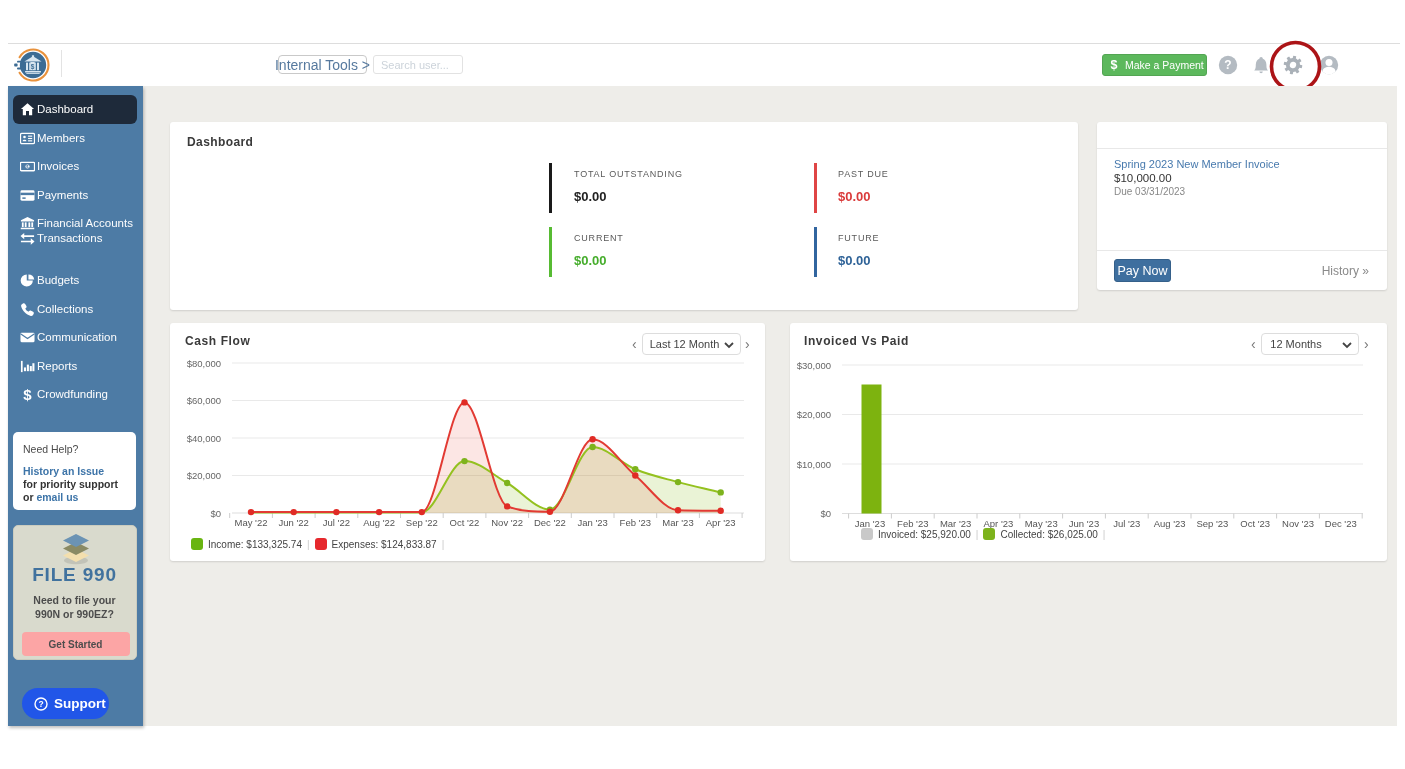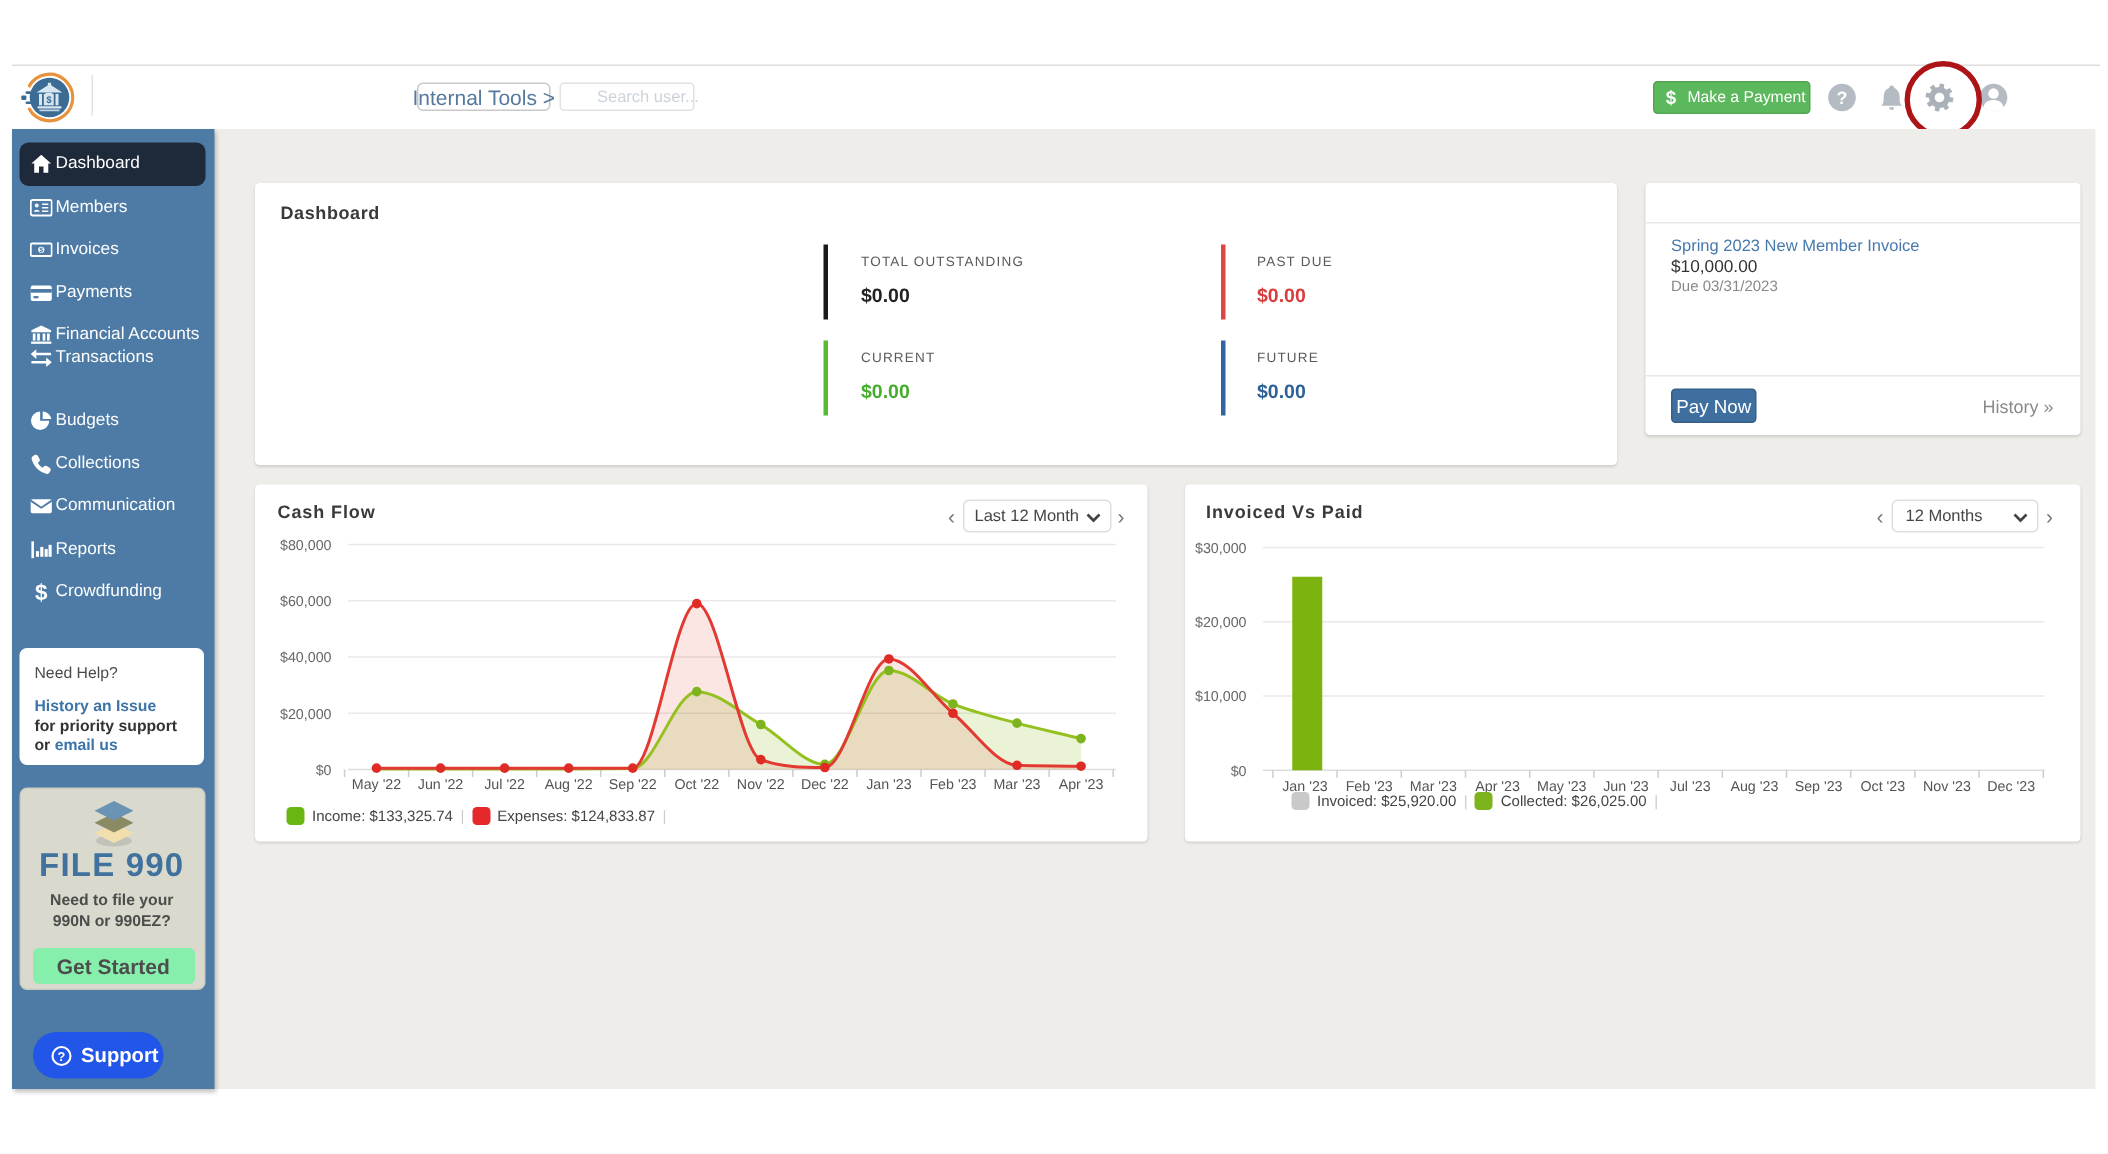--- a/index.html
+++ b/index.html
@@ -43,21 +43,21 @@
       <rect x="22.2" y="18.6" width="1.6" height="7.6"></rect>
       <rect x="18.4" y="17.9" width="4.4" height="8.3" rx="0.6"></rect>
       <rect x="13" y="26.9" width="16" height="1.5" rx="0.5"></rect>
       <rect x="14.2" y="29" width="13.6" height="1.1" rx="0.5" opacity="0.85"></rect>
     </g>
     <text x="20.6" y="24.6" text-anchor="middle" font-size="6.5" font-weight="bold" fill="#3c6c94" font-family="Liberation Sans">$</text>
   </svg>
   <div class="abs" style="left:61px; top:50px; width:1px; height:27px; background:#e3e3e3;"></div>
 
   <div class="abs" style="left:278px; top:55px; width:89px; height:19px; border:1px solid #c9c9c9; border-radius:4px; font-size:14px; color:#56799e; white-space:nowrap; display:flex; align-items:center; justify-content:center;">Internal Tools &gt;</div>
-  <div class="abs" style="left:373px; top:55px; width:90px; height:19px; border:1px solid #e2e2e2; border-radius:3px; font-size:11px; color:#ccd3da; white-space:nowrap; display:flex; align-items:center; padding-left:24px;">Search user...</div>
+  <div class="abs" style="left:373px; top:55px; width:90px; height:19px; border:1px solid #e2e2e2; border-radius:3px; font-size:11px; color:#ccd3da; white-space:nowrap; display:flex; align-items:center; padding-left:7px;">Search user...</div>
 
   <div class="abs" style="left:1101.5px; top:54px; width:105.5px; height:22px; background:#5cb85c; border:1px solid #53a553; border-radius:3px; color:#fff; font-size:10.5px; white-space:nowrap; display:flex; align-items:center;">
       <b style="font-weight:bold; font-size:12.5px; margin-left:8px;">$</b>
       <span style="margin-left:7.5px;">Make a Payment</span>
     </div>
 
   <svg id="hicons" class="abs" style="left:1218px; top:54px;" width="122" height="23" viewBox="0 0 122 23">
     <g fill="#b4bbc2">
       <circle cx="10" cy="11" r="9.2"></circle>
       <path d="M36.2 16.5 C37.9 14.8 37.7 13.3 37.8 10.6 C37.9 7.5 39.3 5.4 41.4 4.7 C41.4 3.8 42.1 3.0 43.1 3.0 C44.1 3.0 44.8 3.8 44.8 4.7 C46.9 5.4 48.3 7.5 48.4 10.6 C48.5 13.3 48.3 14.8 50.0 16.5 Z"></path>
@@ -177,23 +177,23 @@
       <div style="position:absolute; left:10px; top:59px; font-weight:bold; color:#333;">or <span style="color:#3d74a8;">email us</span></div>
     </div>
 
     <div class="abs" style="left:4.5px; top:439px; width:124px; height:135px; background:#d9dacd; border:1px solid #cbccbf; border-radius:5px;">
       <svg style="position:absolute; left:44px; top:2px;" width="36" height="38" viewBox="0 0 36 38">
         <ellipse cx="18" cy="32.5" rx="12" ry="3.8" fill="#000" opacity="0.10"></ellipse>
         <path d="M18 21 L31 27.5 L18 34 L5 27.5 Z" fill="#f3dfae"></path>
         <path d="M18 14 L31 20.5 L18 27 L5 20.5 Z" fill="#8a8a64"></path>
         <path d="M18 6 L31 12.5 L18 19 L5 12.5 Z" fill="#6b93b4"></path>
       </svg>
-      <div style="position:absolute; left:0; top:38px; width:100%; text-align:center; font-size:22px; font-weight:bold; letter-spacing:0.8px; color:#41729e;">FILE 990</div>
+      <div style="position:absolute; left:0; top:38px; width:100%; text-align:center; font-size:19px; font-weight:bold; letter-spacing:0.8px; color:#41729e;">FILE 990</div>
       <div style="position:absolute; left:0; top:67px; width:100%; text-align:center; font-size:10.5px; font-weight:bold; color:#4c4c4c; line-height:14px;">Need to file your<br>990N or 990EZ?</div>
-      <div style="position:absolute; left:8px; top:106px; width:108px; height:24px; background:#86efac; border-radius:4px; font-size:14px; font-weight:bold; color:#4d4d4d; display:flex; align-items:center; justify-content:center;">Get Started</div>
+      <div style="position:absolute; left:8px; top:106px; width:108px; height:24px; background:#fca5a5; border-radius:4px; font-size:10px; font-weight:bold; color:#4d4d4d; display:flex; align-items:center; justify-content:center;">Get Started</div>
     </div>
 
     <div class="abs" style="left:14px; top:602px; width:87px; height:31px; background:#2156e8; border-radius:16px; color:#fff;">
       <svg style="position:absolute; left:12px; top:8.5px;" width="14" height="14" viewBox="0 0 14 14">
           <circle cx="7" cy="7" r="6" fill="none" stroke="#fff" stroke-width="1.4"></circle>
           <text x="7" y="10" text-anchor="middle" font-size="8.5" font-weight="bold" fill="#fff" font-family="Liberation Sans">?</text>
         </svg>
       <div style="position:absolute; left:32px; top:8px; font-size:13.5px; font-weight:bold;">Support</div>
     </div>
   </div>

